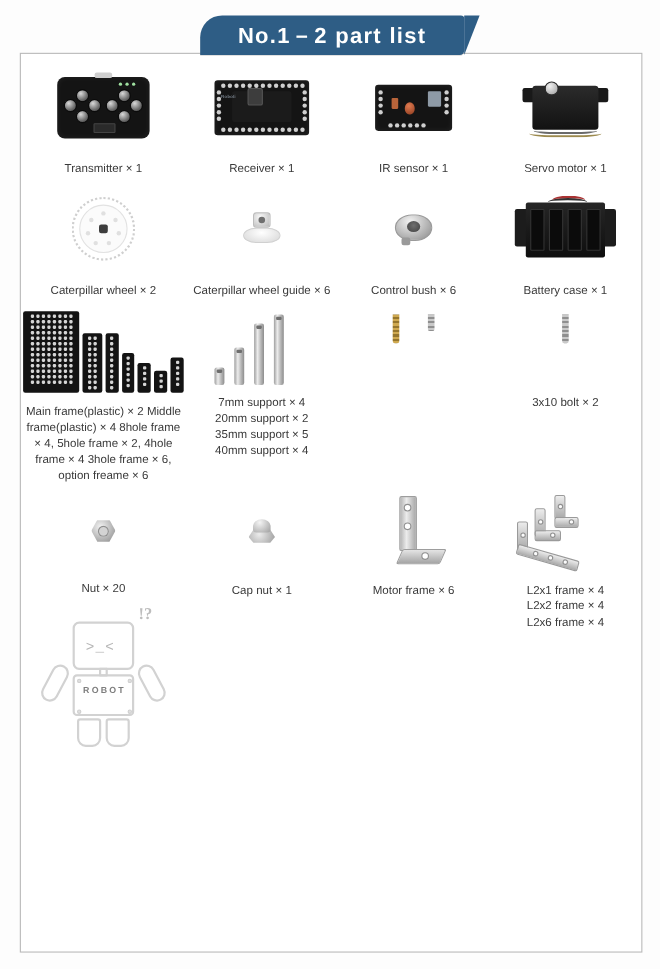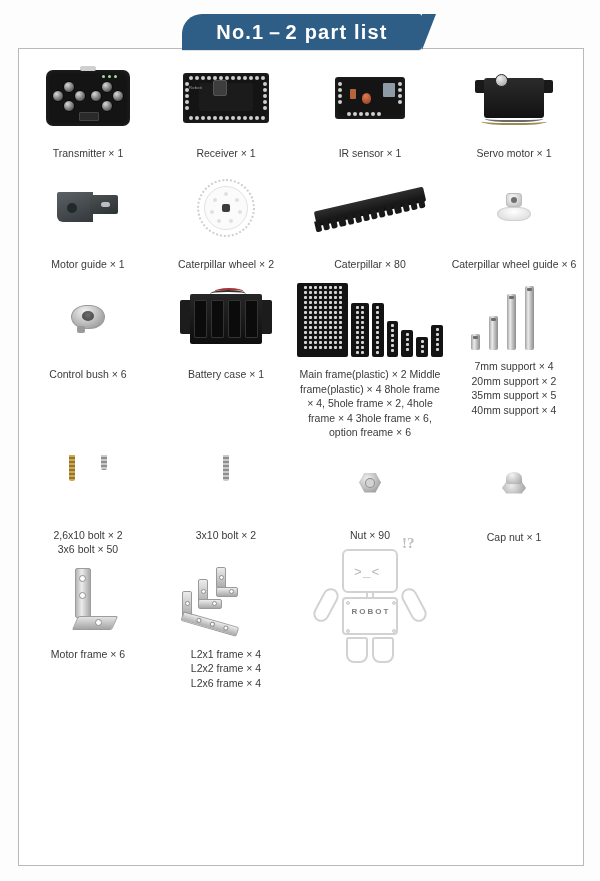--- a/index.html
+++ b/index.html
@@ -542,74 +542,39 @@
           <span class="servo-ear r"></span>
           <span class="servo-body"></span>
           <span class="servo-horn"></span>
           <span class="servo-wire2"></span>
           <span class="servo-wire"></span>
         </div>
       </div>
       <div class="cap">Servo motor × 1</div>
     </div>
 
-    <div class="cell">
-      <div class="art">
-        <div class="motorguide">
-          <span class="mg-main"></span>
-          <span class="mg-tab"></span>
-          <span class="mg-hole"></span>
-          <span class="mg-slot"></span>
-        </div>
-      </div>
-      <div class="cap">Motor guide × 1</div>
-    </div>
 
     <div class="cell">
       <div class="art">
         <div class="catwheel">
           <span class="cw-rim"></span>
           <span class="cw-disc"></span>
           <span class="cw-hole" style="left:27px; top:13px;"></span>
           <span class="cw-hole" style="left:38px; top:19px;"></span>
           <span class="cw-hole" style="left:41px; top:31px;"></span>
           <span class="cw-hole" style="left:32px; top:40px;"></span>
           <span class="cw-hole" style="left:20px; top:40px;"></span>
           <span class="cw-hole" style="left:13px; top:31px;"></span>
           <span class="cw-hole" style="left:16px; top:19px;"></span>
           <span class="cw-hub"></span>
         </div>
       </div>
       <div class="cap">Caterpillar wheel × 2</div>
     </div>
 
-    <div class="cell">
-      <div class="art">
-        <div class="track">
-          <span class="track-bar"></span>
-          <span class="track-teeth">
-            <i></i>
-              <i></i>
-              <i></i>
-              <i></i>
-              <i></i>
-              <i></i>
-              <i></i>
-              <i></i>
-              <i></i>
-              <i></i>
-              <i></i>
-              <i></i>
-              <i></i>
-              <i></i>
-          </span>
-        </div>
-      </div>
-      <div class="cap">Caterpillar × 80</div>
-    </div>
 
     <div class="cell">
       <div class="art">
         <div class="pulley">
           <span class="pl-body"></span>
           <span class="pl-top"></span>
           <span class="pl-screw"></span>
         </div>
       </div>
       <div class="cap">Caterpillar wheel guide × 6</div>
@@ -839,41 +804,39 @@
           <span class="bolt gold">
             <span class="bolt-head"></span>
             <span class="bolt-shaft" style="height:26px; display:block;"></span>
           </span>
           <span class="bolt silver">
             <span class="bolt-head"></span>
             <span class="bolt-shaft" style="height:15px; display:block;"></span>
           </span>
         </div>
       </div>
-      <div class="cap">2,6x10 bolt × 2
-3x6 bolt × 50</div>
     </div>
 
     <div class="cell">
       <div class="art" style="height:78px;">
         <div class="bolts" style="width:30px;">
           <span class="bolt silver">
             <span class="bolt-head"></span>
             <span class="bolt-shaft" style="height:26px; display:block;"></span>
           </span>
         </div>
       </div>
       <div class="cap">3x10 bolt × 2</div>
     </div>
 
     <div class="cell">
       <div class="art" style="height:78px;">
         <div class="nut"></div>
       </div>
-      <div class="cap">Nut × 90</div>
+      <div class="cap">Nut × 20</div>
     </div>
 
     <div class="cell">
       <div class="art" style="height:80px;">
         <div class="capnut">
           <span class="capnut-base"></span>
           <span class="capnut-dome"></span>
         </div>
       </div>
       <div class="cap">Cap nut × 1</div>

